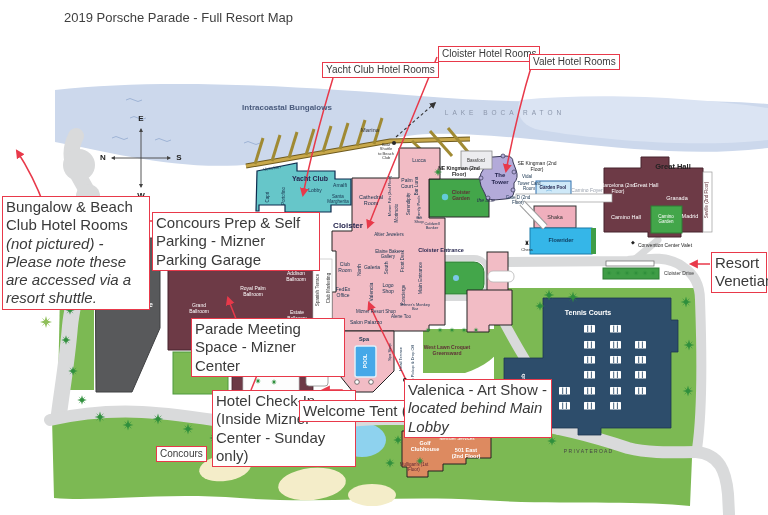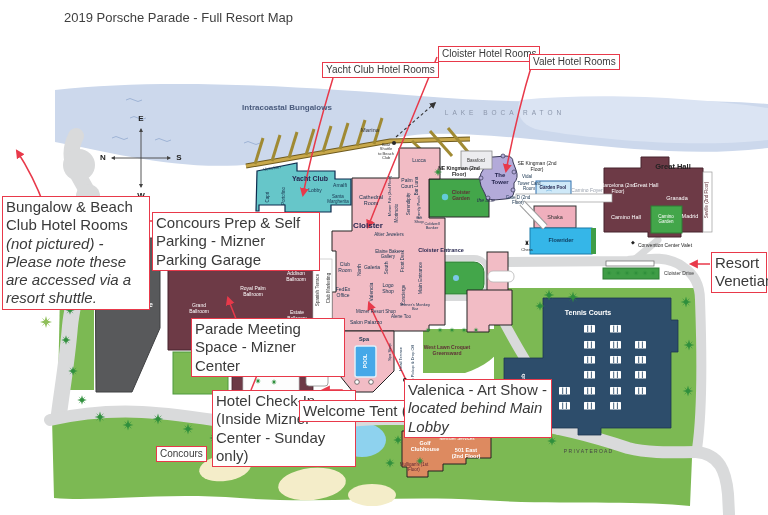--- a/index.html
+++ b/index.html
@@ -278,21 +278,21 @@
 <div class="lbl f4 wrap" style="left:386px;top:152px;width:16px;color:#333">Boat Shuttle to Beach Club</div>
 
 <div class="lbl f7 b nv" style="left:310px;top:179px">Yacht Club</div>
 <div class="lbl f45 rv" style="left:272px;top:168px">Venetian</div>
 <div class="lbl f45 rot" style="left:268px;top:197px">Capri</div>
 <div class="lbl f45 rot" style="left:284px;top:196px">Portofino</div>
 <div class="lbl f5" style="left:315px;top:191px">Lobby</div>
 <div class="lbl f5" style="left:340px;top:186px">Amalfi</div>
 <div class="lbl f45 wrap" style="left:338px;top:199px;width:26px">Santa Margherita</div>
 
-<div class="lbl f8 b nv" style="left:368px;top:226px">Cloister</div>
+<div class="lbl f8 b nv" style="left:348px;top:226px">Cloister</div>
 <div class="lbl f55 wrap" style="left:371px;top:200px;width:32px">Cathedral Room</div>
 <div class="lbl f5" style="left:419px;top:161px">Lucca</div>
 <div class="lbl f4 rot" style="left:390px;top:196px">Mizner Fdn (2nd Floor)</div>
 <div class="lbl f5 wrap" style="left:407px;top:184px;width:22px">Palm Court</div>
 <div class="lbl f45 rot" style="left:417px;top:186px">Bar Luna</div>
 <div class="lbl f45 rot" style="left:409px;top:204px">Serendipity</div>
 <div class="lbl f45 rot" style="left:397px;top:213px">Morimoto</div>
 <div class="lbl f4 rot" style="left:419px;top:207px">Family Pools</div>
 <div class="lbl f4 wrap" style="left:419px;top:220px;width:16px">Gift Shop</div>
 <div class="lbl f4 wrap" style="left:432px;top:226px;width:28px">Coldwell Banker</div>

